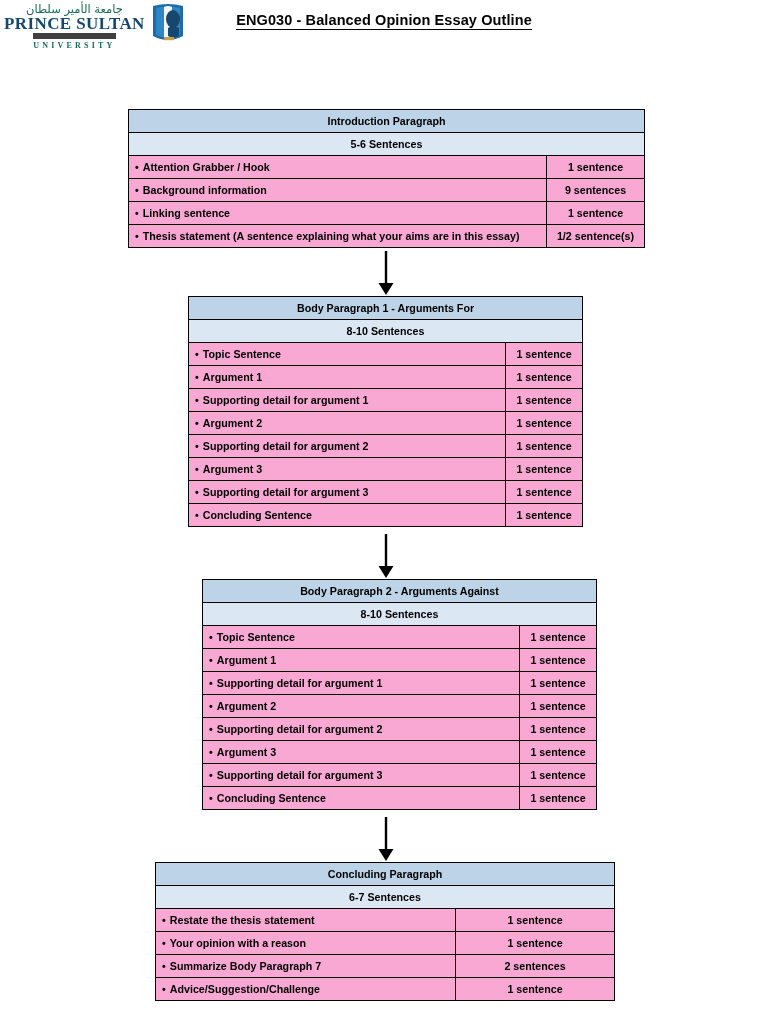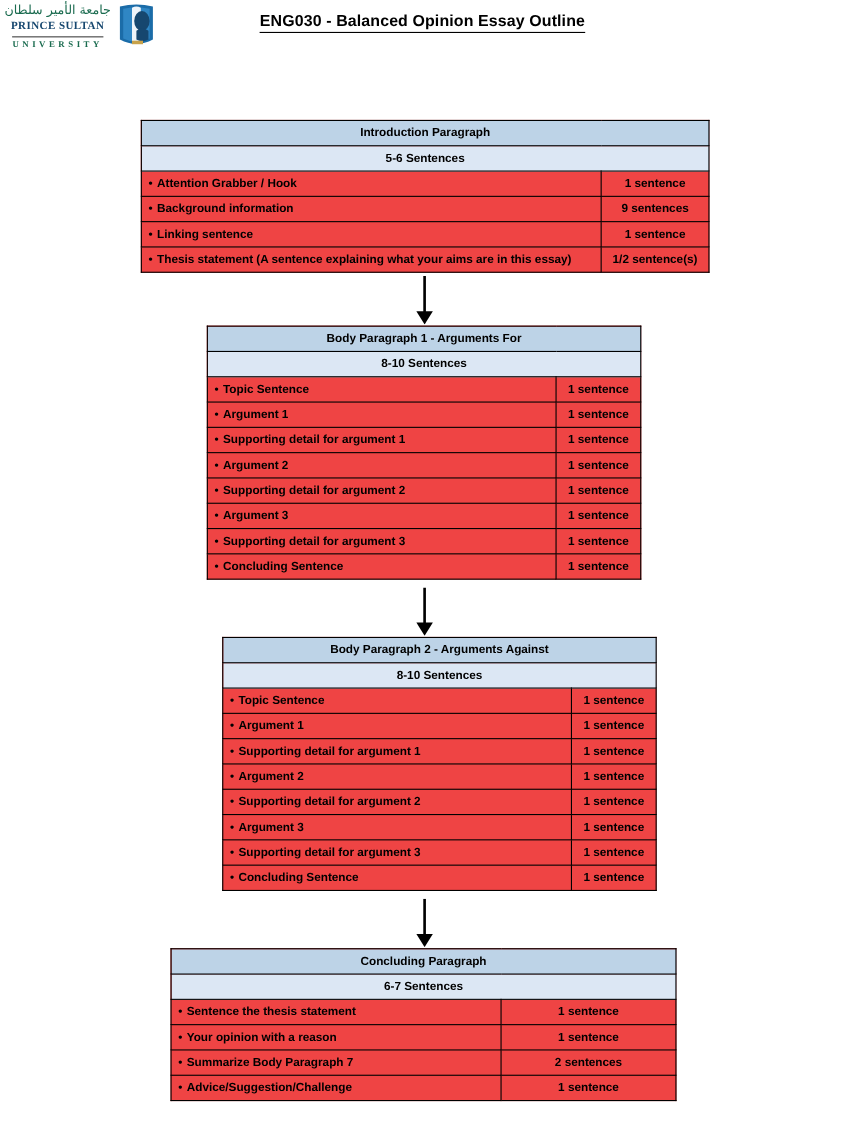--- a/index.html
+++ b/index.html
@@ -40,36 +40,36 @@
     font-family: "DejaVu Sans", sans-serif;
     font-size: 11.5px;
     color: #1a6b4f;
     line-height: 13px;
     letter-spacing: 0.3px;
     direction: rtl;
     white-space: nowrap;
   }
   .logo-name {
     font-family: "Liberation Serif", serif;
-    font-size: 10px;
+    font-size: 17px;
     font-weight: bold;
     color: #16476f;
     line-height: 16px;
     letter-spacing: 0.4px;
     white-space: nowrap;
   }
   .logo-sub {
     font-family: "Liberation Serif", serif;
     font-size: 8px;
     font-weight: bold;
     color: #1a6b4f;
     letter-spacing: 3.2px;
     line-height: 11px;
     white-space: nowrap;
-    border-top: 1px solid #404040;
+    border-top: 6px solid #404040;
     padding-top: 1px;
     margin-top: 1px;
   }
   .logo-crest {
     width: 34px;
     height: 42px;
     margin-left: 6px;
     position: relative;
   }
   .crest-svg { display: block; }
@@ -94,21 +94,21 @@
     position: relative;
   }
   .block {
     position: absolute;
     box-sizing: border-box;
   }
   table.outline {
     border-collapse: collapse;
     width: 100%;
     table-layout: fixed;
-    background: #ef4444;
+    background: #f9a8d4;
   }
   table.outline td {
     border: 1.3px solid #000000;
     padding: 0 6px;
     font-size: 10.7px;
     font-weight: bold;
     height: 23px;
     vertical-align: middle;
     box-sizing: border-box;
     line-height: 12px;
@@ -310,21 +310,21 @@
           <col style="width: 159px;">
         </colgroup>
         <tbody>
           <tr>
             <td class="hdr-title" colspan="2">Concluding Paragraph</td>
           </tr>
           <tr>
             <td class="hdr-sub" colspan="2">6-7 Sentences</td>
           </tr>
           <tr>
-            <td class="item"><span class="bullet">•</span><span>Sentence the thesis statement</span></td>
+            <td class="item"><span class="bullet">•</span><span>Restate the thesis statement</span></td>
             <td class="count">1 sentence</td>
           </tr>
           <tr>
             <td class="item"><span class="bullet">•</span><span>Your opinion with a reason</span></td>
             <td class="count">1 sentence</td>
           </tr>
           <tr>
             <td class="item"><span class="bullet">•</span><span>Summarize Body Paragraph 7</span></td>
             <td class="count">2 sentences</td>
           </tr>

